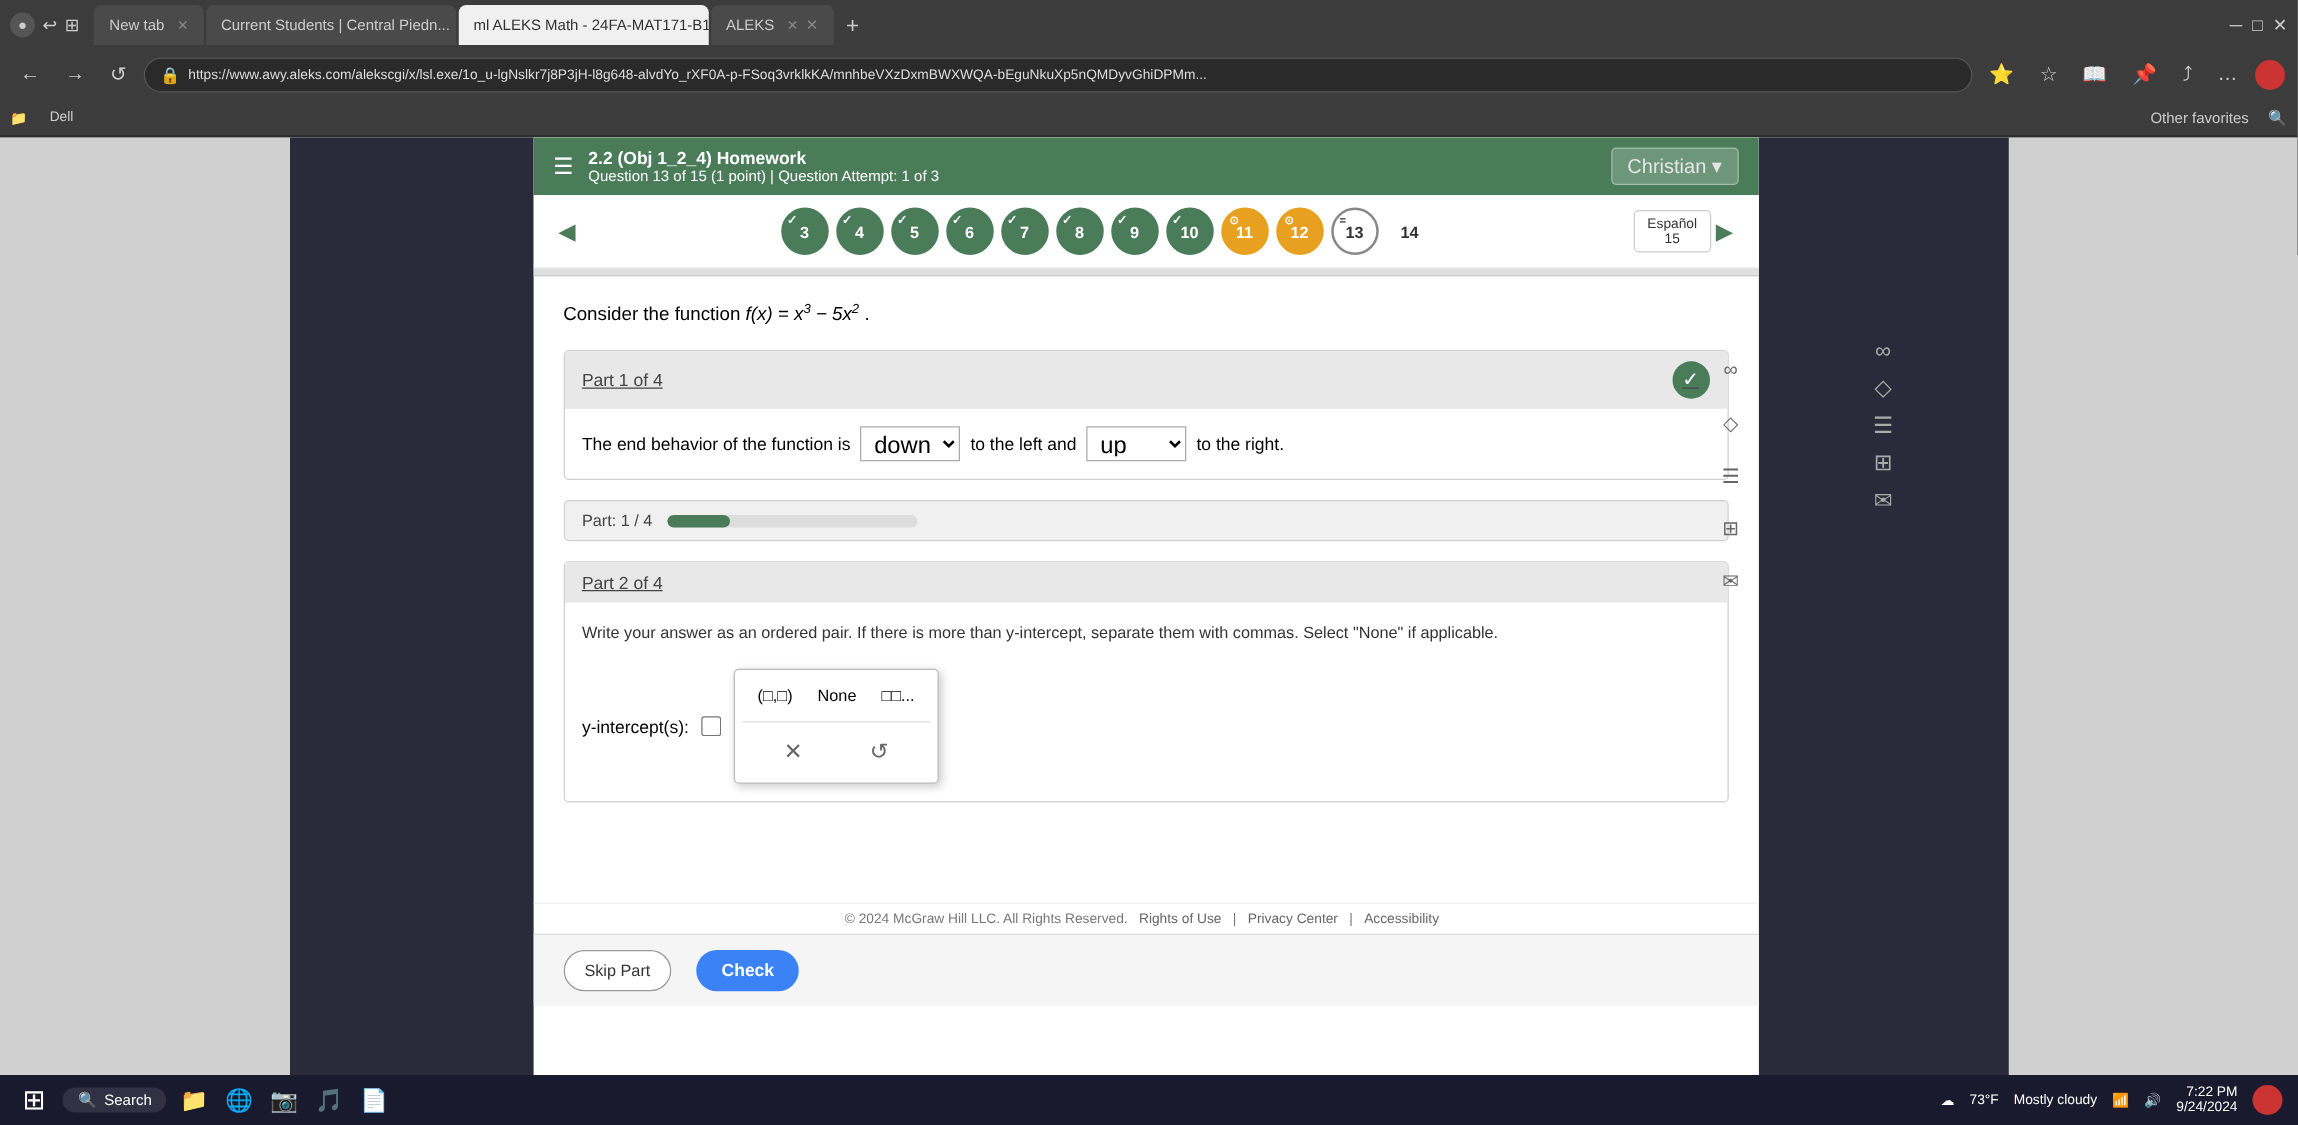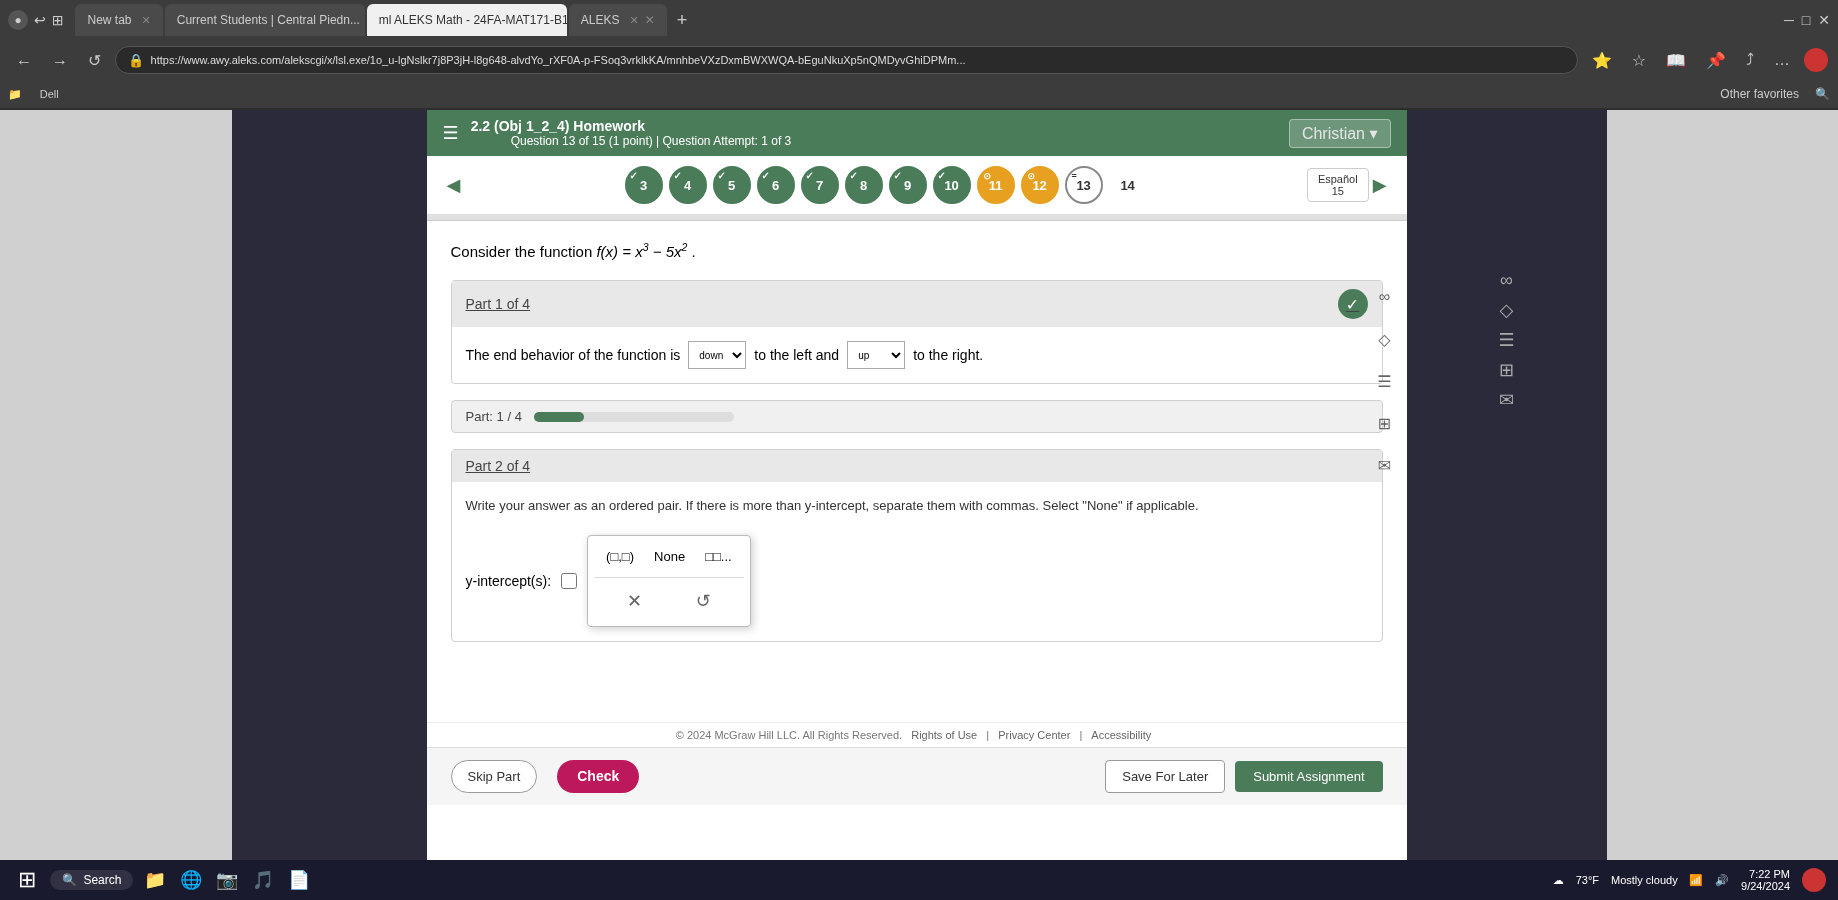--- a/index.html
+++ b/index.html
@@ -16,21 +16,21 @@
     .address-bar { flex: 1; height: 28px; background: #2a2a2a; border: 1px solid #555; border-radius: 14px; color: #ddd; font-size: 11px; padding: 0 12px; display: flex; align-items: center; }
     .bookmarks-bar { height: 28px; background: #3c3c3c; display: flex; align-items: center; padding: 0 8px; gap: 8px; font-size: 11px; color: #ccc; }
     .bookmark-item { cursor: pointer; padding: 2px 6px; border-radius: 3px; }
 
     
     .aleks-header { background: #4a7c59; color: white; padding: 8px 16px; display: flex; align-items: center; justify-content: space-between; }
     .aleks-header-left { display: flex; align-items: center; gap: 12px; }
     .hamburger { font-size: 18px; cursor: pointer; }
     .header-title { font-size: 13px; }
     .header-title .main-title { font-weight: bold; font-size: 14px; }
-    .header-title .sub-title { font-size: 12px; margin-left: 40px; }
+    .header-title .sub-title { font-size: 12px; }
     .christian-btn { background: rgba(255,255,255,0.2); border: 1px solid rgba(255,255,255,0.4); color: #e5e5e5; padding: 4px 12px; border-radius: 4px; font-size: 16px; cursor: pointer; }
 
     
     .question-nav { display: flex; align-items: center; justify-content: space-between; padding: 10px 16px; background: #fff; border-bottom: 1px solid #e0e0e0; overflow: hidden; }
     .nav-arrows { color: #4a7c59; font-size: 18px; cursor: pointer; padding: 0 4px; }
     .question-circles { display: flex; gap: 6px; align-items: center; flex: 1; justify-content: center; }
     .q-circle { width: 38px; height: 38px; border-radius: 50%; display: flex; align-items: center; justify-content: center; font-size: 13px; font-weight: bold; cursor: pointer; position: relative; }
     .q-circle.green { background: #4a7c59; color: white; border: 2px solid #4a7c59; }
     .q-circle.yellow { background: #e8a020; color: white; border: 2px solid #e8a020; }
     .q-circle.current { background: white; color: #333; border: 2px solid #888; }
@@ -41,42 +41,42 @@
     .function-text { font-size: 15px; margin-bottom: 20px; }
 
     
     .part-box { border: 1px solid #d0d0d0; border-radius: 4px; margin-bottom: 16px; }
     .part-header { background: #e8e8e8; padding: 8px 14px; font-size: 14px; font-weight: normal; color: #444; display: flex; align-items: center; justify-content: space-between; text-decoration: underline; }
     .part-content { padding: 14px; position: relative; }
     .check-circle { width: 30px; height: 30px; background: #4a7c59; border-radius: 50%; display: flex; align-items: center; justify-content: center; color: white; font-size: 16px; }
 
     
     .end-behavior-row { display: flex; align-items: center; gap: 8px; font-size: 14px; }
-    .dropdown-select { border: 1px solid #aaa; border-radius: 0; padding: 3px 6px; font-size: 10px; background: white; cursor: pointer; height: 28px; }
+    .dropdown-select { border: 1px solid #aaa; border-radius: 0; padding: 3px 6px; font-size: 19px; background: white; cursor: pointer; height: 28px; }
 
     
     .progress-bar-section { background: #f0f0f0; border: 1px solid #d0d0d0; border-radius: 4px; padding: 8px 14px; margin-bottom: 16px; display: flex; align-items: center; gap: 12px; }
     .progress-label { font-size: 13px; color: #444; white-space: nowrap; }
     .progress-bar-container { flex: 1; height: 10px; background: #ddd; border-radius: 5px; max-width: 200px; }
     .progress-bar-fill { height: 100%; background: #4a7c59; border-radius: 5px; }
 
     
     .part2-box { border: 1px solid #d0d0d0; border-radius: 4px; }
     .instruction-text { font-size: 13px; color: #333; margin-bottom: 19px; line-height: 1.5; }
     .y-intercept-row { display: flex; align-items: center; gap: 10px; font-size: 14px; }
     .checkbox-input { width: 16px; height: 16px; cursor: pointer; }
     .answer-popup { position: absolute; left: 80px; top: 30px; border: 1px solid #bbb; background: white; border-radius: 4px; box-shadow: 2px 2px 8px rgba(0,0,0,0.2); z-index: 10; padding: 6px; min-width: 130px; }
     .popup-row1 { display: flex; align-items: center; gap: 8px; margin-bottom: 6px; padding: 4px 6px; }
     .popup-option { cursor: pointer; padding: 3px 6px; font-size: 13px; border-radius: 3px; display: flex; align-items: center; gap: 4px; }
     .popup-divider { border: none; border-top: 1px solid #ddd; margin: 4px 0; }
     .popup-row2 { display: flex; align-items: center; justify-content: space-around; padding: 4px 6px; }
     .popup-action { cursor: pointer; font-size: 18px; color: #666; padding: 4px 8px; border-radius: 3px; }
     .bottom-left { display: flex; gap: 20px; }
     .skip-btn { background: white; border: 1px solid #999; padding: 8px 16px; border-radius: 20px; font-size: 13px; cursor: pointer; color: #333; }
-    .check-btn { background: #be185d; border: none; padding: 8px 20px; border-radius: 20px; font-size: 14px; font-weight: bold; color: white; cursor: pointer; }
+    .check-btn { background: #3b82f6; border: none; padding: 8px 20px; border-radius: 20px; font-size: 14px; font-weight: bold; color: white; cursor: pointer; }
     .bottom-right { display: flex; gap: 10px; align-items: center; }
     .save-later-btn { background: white; border: 1px solid #999; padding: 8px 16px; border-radius: 4px; font-size: 13px; cursor: pointer; color: #333; }
     .submit-btn { background: #4a7c59; border: none; padding: 8px 18px; border-radius: 4px; font-size: 13px; color: white; cursor: pointer; }
 
     
     .footer-text { font-size: 11px; color: #777; text-align: center; padding: 6px; border-top: 1px solid #eee; }
     .footer-text a { color: #666; text-decoration: none; margin: 0 6px; }
 
     
     .taskbar { position: fixed; bottom: 0; width: 100%; height: 40px; background: #1a1a2e; display: flex; align-items: center; justify-content: space-between; padding: 0 12px; color: white; font-size: 12px; z-index: 100; }
@@ -284,24 +284,20 @@
           <a href="#">Rights of Use</a> |
           <a href="#">Privacy Center</a> |
           <a href="#">Accessibility</a>
         </div>
 
         <div style="background:#f5f5f5;border-top:1px solid #ddd;padding:12px 24px;display:flex;align-items:center;justify-content:space-between;">
           <div class="bottom-left">
             <button class="skip-btn">Skip Part</button>
             <button class="check-btn">Check</button>
           </div>
-          <div class="bottom-right">
-            <button class="save-later-btn">Save For Later</button>
-            <button class="submit-btn">Submit Assignment</button>
-          </div>
         </div>
 
       </div>
 
       <div style="width:200px;background:#2a2a3a;min-height:790px;">
 
         <div style="display:flex;flex-direction:column;gap:8px;padding:160px 6px 0 6px;align-items:center;">
           <div style="color:#aaa;font-size:18px;cursor:pointer;">∞</div>
           <div style="color:#aaa;font-size:18px;cursor:pointer;">◇</div>
           <div style="color:#aaa;font-size:18px;cursor:pointer;">☰</div>

